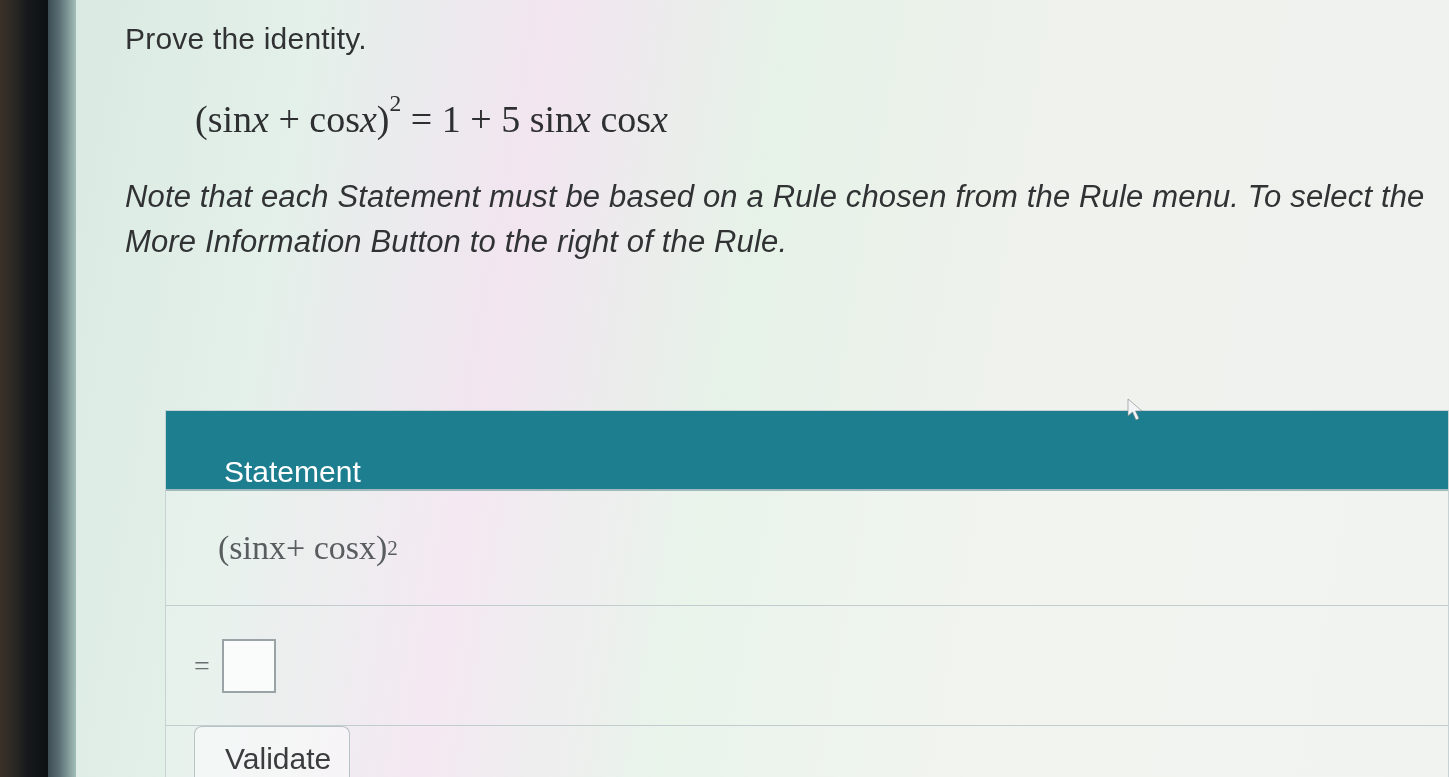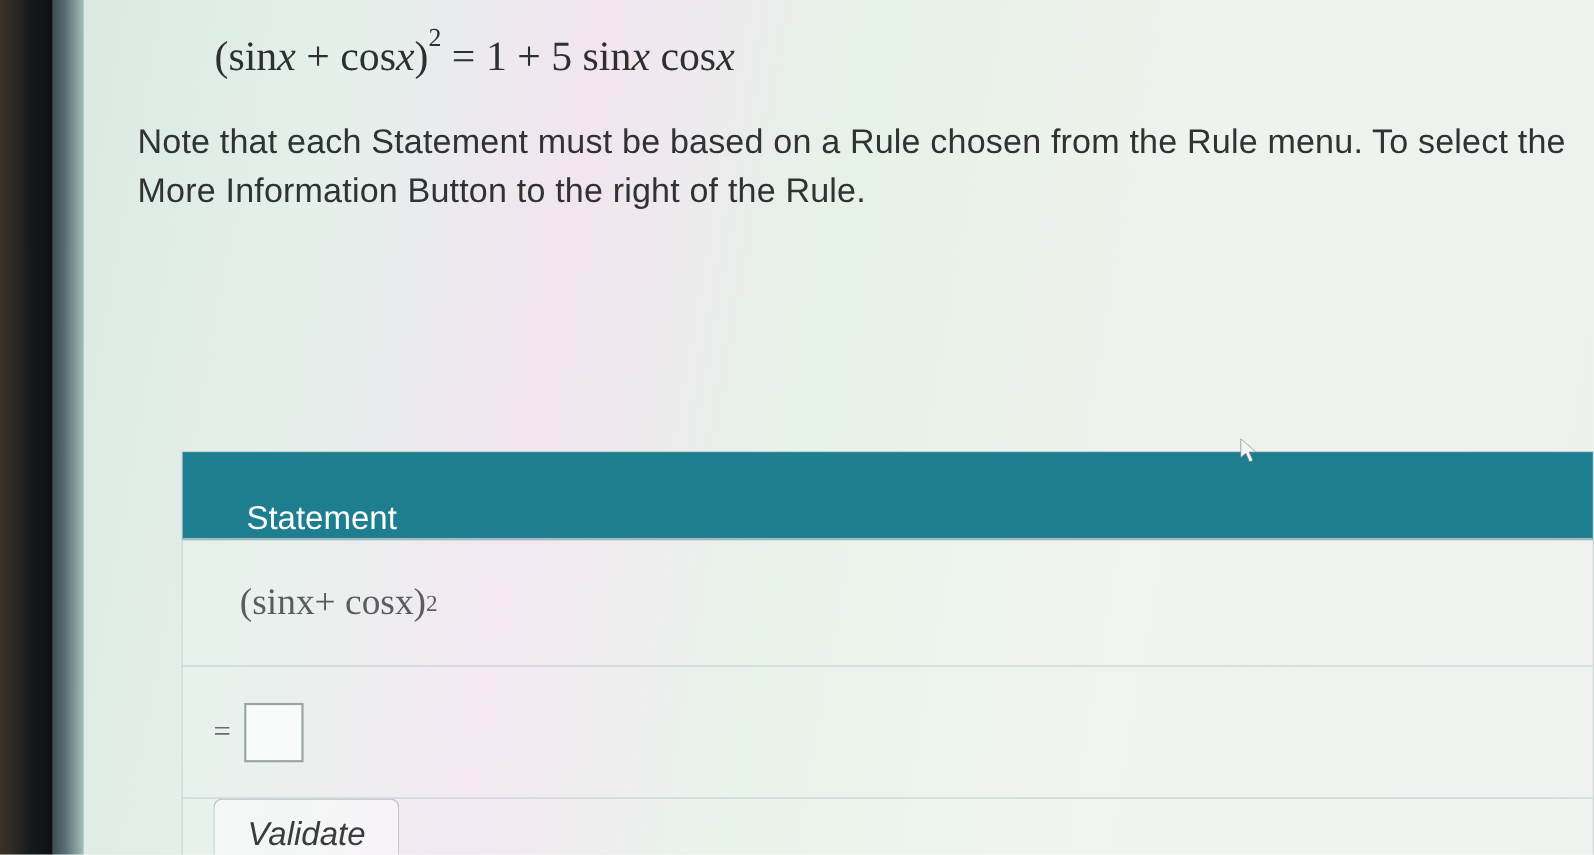--- a/index.html
+++ b/index.html
@@ -23,21 +23,21 @@
     padding: 22px 0 0 30px;
     color: #303234;
   }
   .prompt { font-size: 30px; color: #313233; margin-bottom: 34px; letter-spacing: 0.2px; }
   .equation {
     font-family: "Cambria Math", "Times New Roman", serif;
     font-size: 38px; color: #2d2f31; margin-left: 70px; margin-bottom: 34px;
   }
   .equation sup { font-size: 0.62em; vertical-align: 0.9em; }
   .equation .var { font-style: italic; }
-  .note { font-size: 31px; color: #303234; line-height: 1.45; max-width: 1340px; letter-spacing: 0.15px; }
+  .note { font-size: 31px; color: #303234; line-height: 1.45; max-width: 1340px; letter-spacing: 0.15px; font-style: italic; }
 
   .table-wrap {
     position: absolute; left: 165px; right: 0; top: 410px;
     border: 1px solid #c8d2d4; background: rgba(255,255,255,0.15);
   }
   .thead {
     display: flex; background: #1d7e8f; color: #fff;
     font-size: 30px; height: 80px; align-items: flex-end;
     border-bottom: 2px solid #9fb9bd;
   }
@@ -65,38 +65,38 @@
     margin-left: auto; margin-right: 20px;
     border: 2px solid #b6bec0; border-radius: 12px;
     padding: 18px 34px 18px 40px; font-size: 31px; color: #3a3c3e;
     background: rgba(255,255,255,0.5);
     min-width: 260px; text-align: left;
   }
   .row3 { height: 52px; display: flex; align-items: flex-end; padding-left: 28px; overflow: hidden; }
   .validate {
     border: 1px solid #b9c2c4; border-bottom: none;
     border-radius: 8px 8px 0 0;
-    padding: 12px 30px 0 30px; font-size: 30px; color: #3a3c3e;
+    padding: 12px 18px 0 30px; font-size: 30px; color: #3a3c3e;
     background: rgba(255,255,255,0.45);
     height: 52px;
-    font-style: italic;
   }
   .cursor {
     position: absolute; top: 398px; left: 1127px;
     font-size: 22px; color: #f2f3f4; pointer-events: none;
     text-shadow: 0 0 2px #555;
   }
 </style>
 </head>
 <body>
 
 <div class="screen-edge-left"></div>
 <div class="screen-edge-inner"></div>
 
 <div class="content">
+  <div class="prompt">Prove the identity.</div>
 
   <div class="equation">
     <span>(sin</span><span class="var">x</span><span> + cos</span><span class="var">x</span><span>)</span><sup>2</sup><span> = 1 + 5 sin</span><span class="var">x</span><span> cos</span><span class="var">x</span>
   </div>
 
   <div class="note">Note that each Statement must be based on a Rule chosen from the Rule menu. To select the More Information Button to the right of the Rule.</div>
 </div>
 
 <div class="table-wrap">
   <div class="thead">

